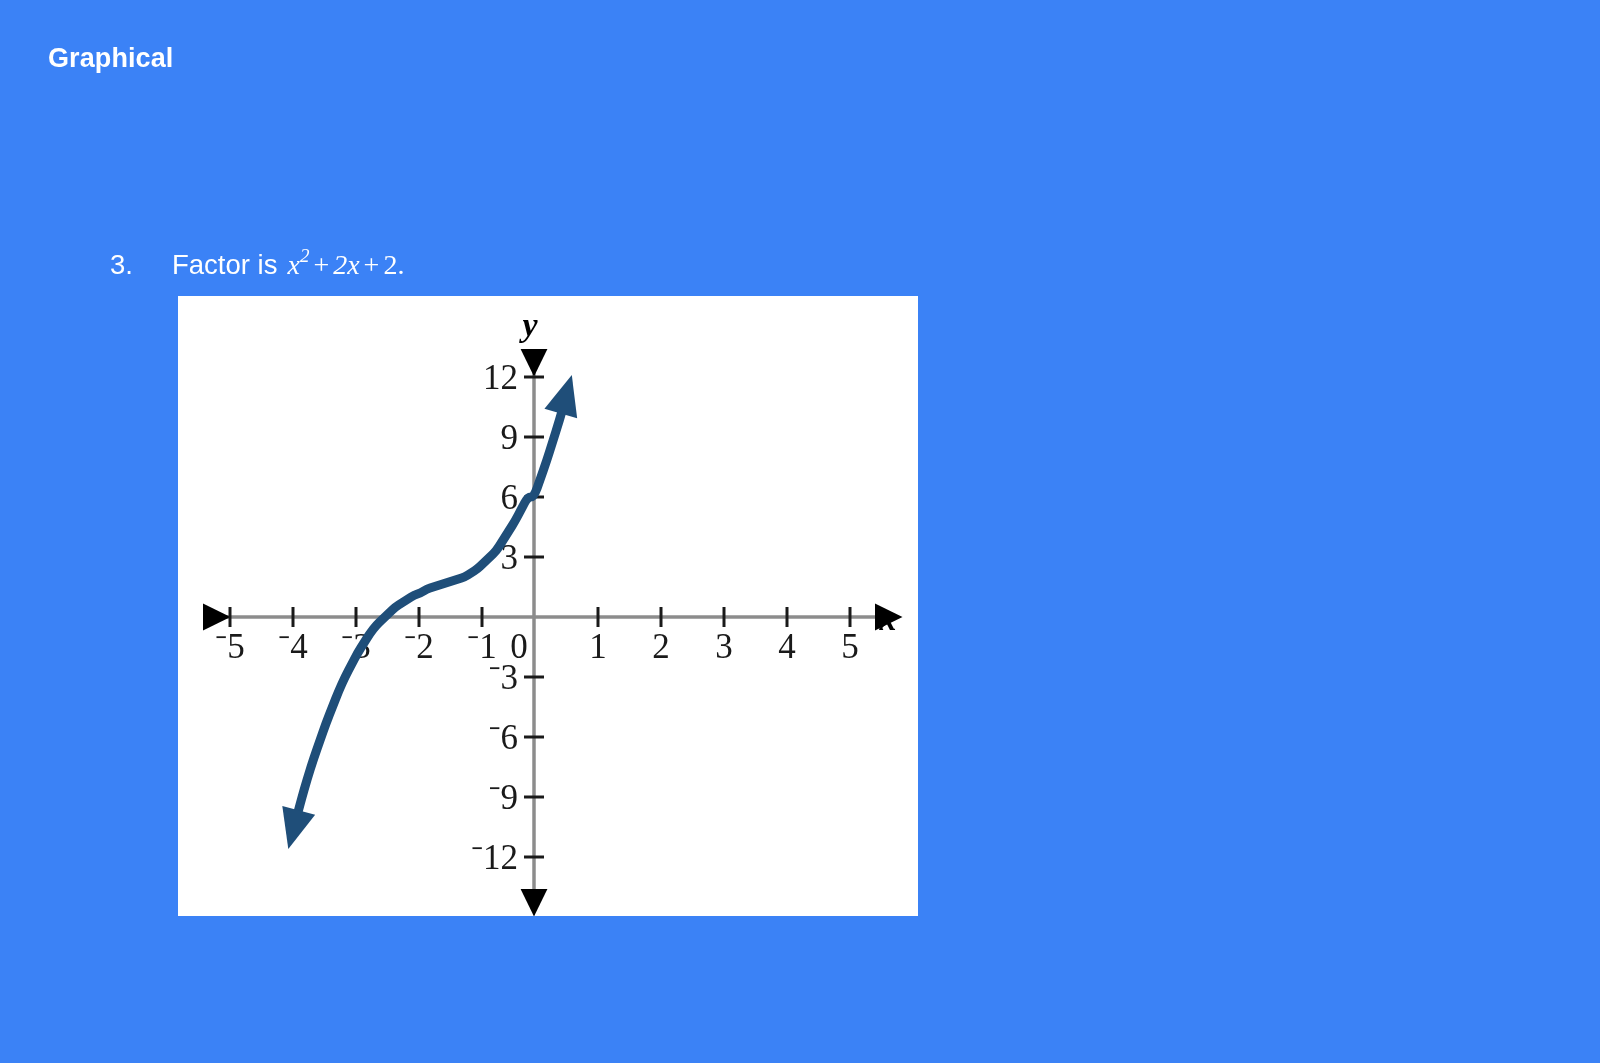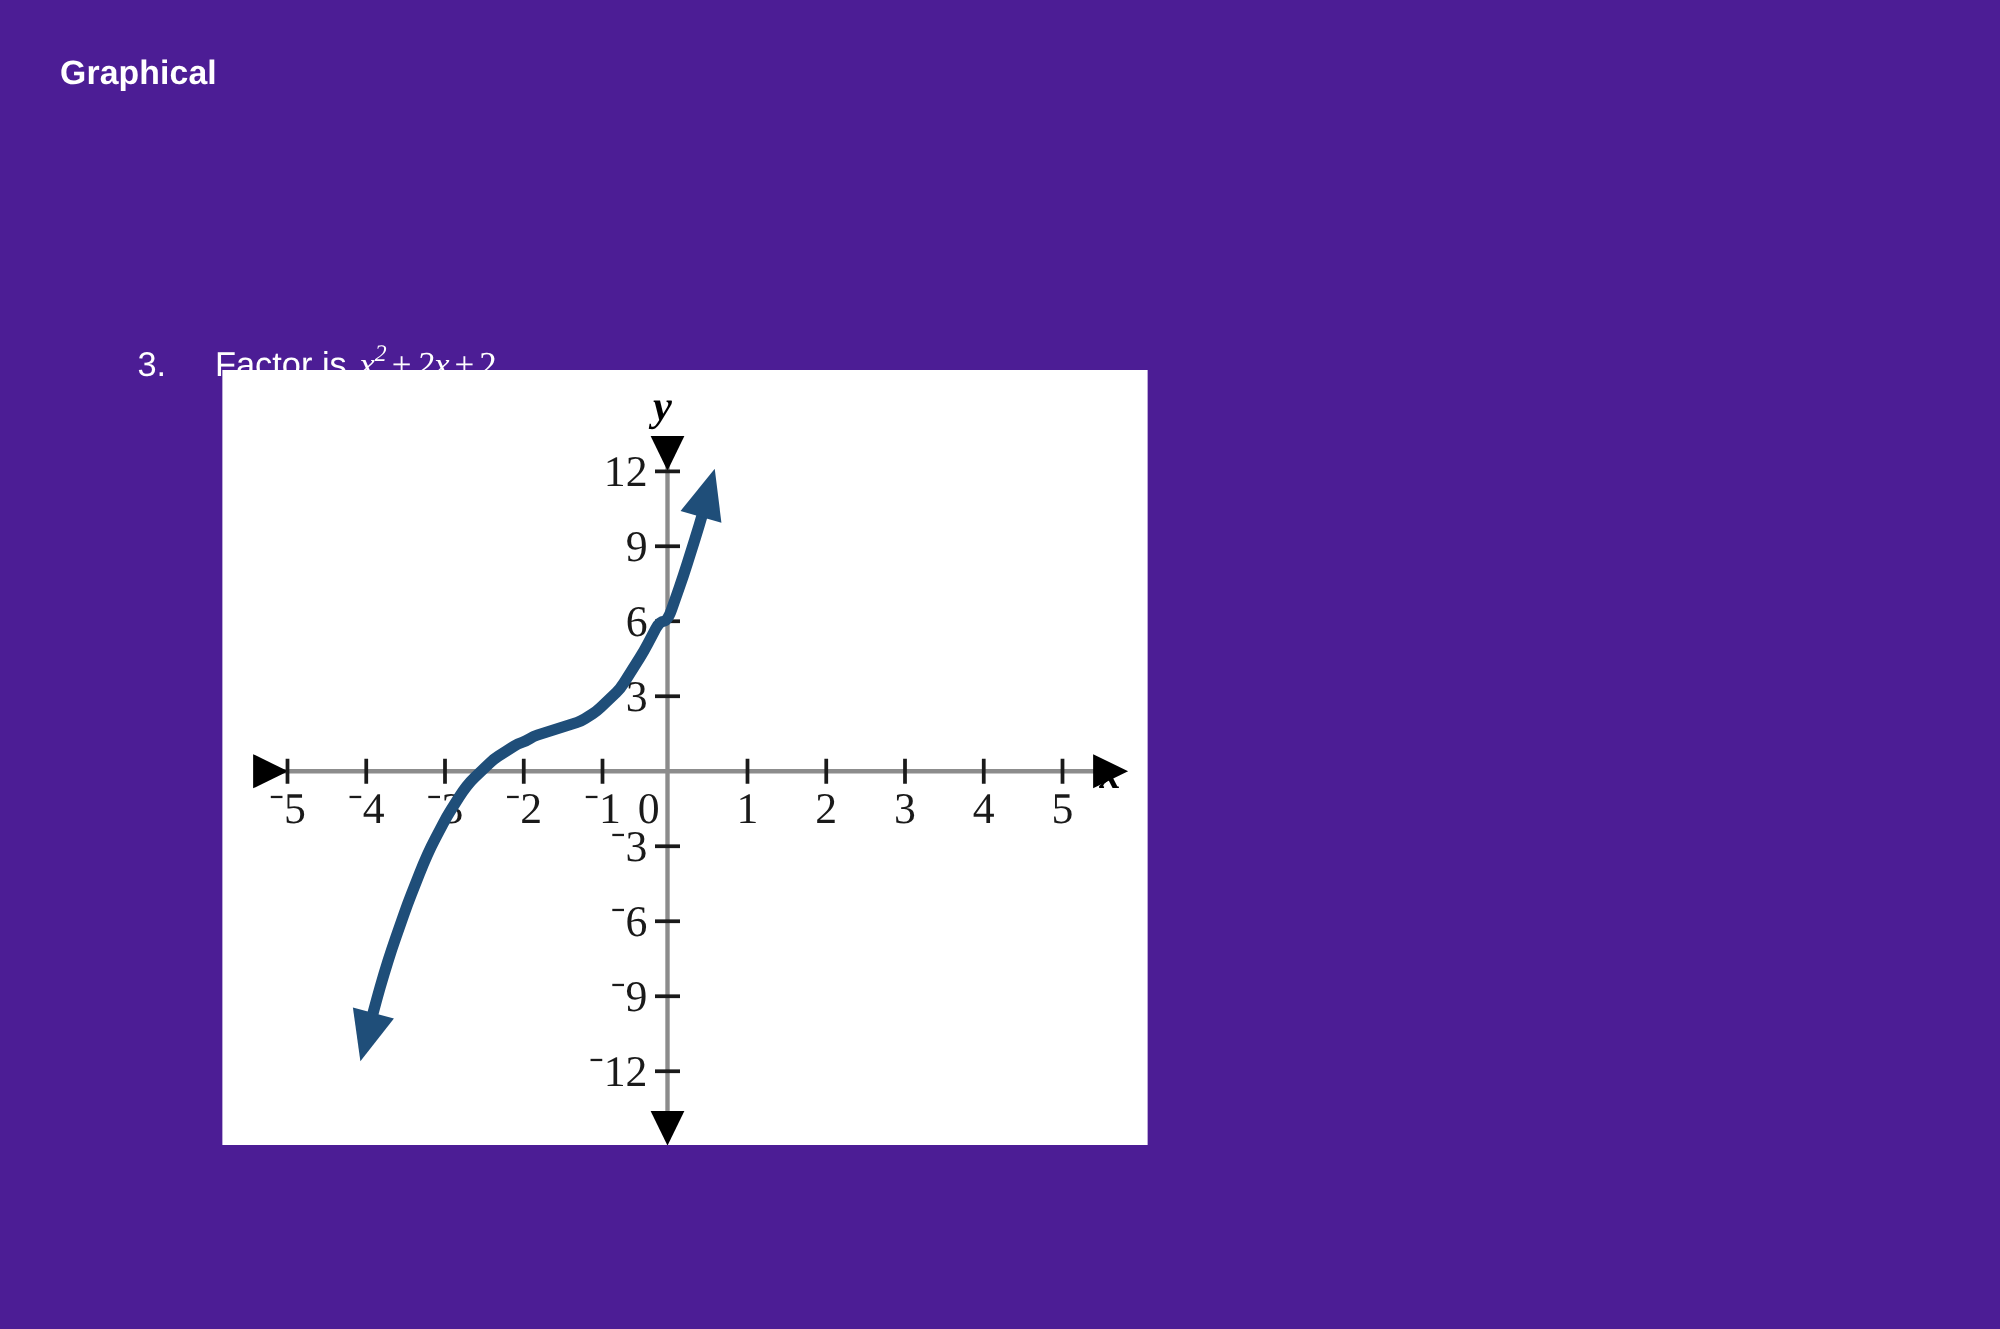--- a/index.html
+++ b/index.html
@@ -16,21 +16,21 @@
     font-family: "Liberation Sans", sans-serif;
     color: #ffffff;
     -webkit-font-smoothing: antialiased;
   }
 
   #page {
     position: absolute;
     left: 0; top: 0;
     width: 1600px;
     height: 1063px;
-    background: #4c1d95;
+    background: #3b82f6;
   }
 
   
   .section-heading {
     position: absolute;
     left: 48px;
     top: 42px;
     font-size: 27px;
     font-weight: bold;
     letter-spacing: 0.1px;
@@ -52,21 +52,20 @@
 
   
   .problem {
     position: absolute;
     left: 110px;
     top: 248px;
     font-size: 27.5px;
     line-height: 1.1;
     color: #ffffff;
     white-space: nowrap;
-    margin-top: 28px;
   }
   .problem .prob-num {
     display: inline-block;
     width: 62px;
   }
   .problem .prob-text {
     display: inline-block;
   }
   .mathvar {
     font-family: "Liberation Serif", serif;

